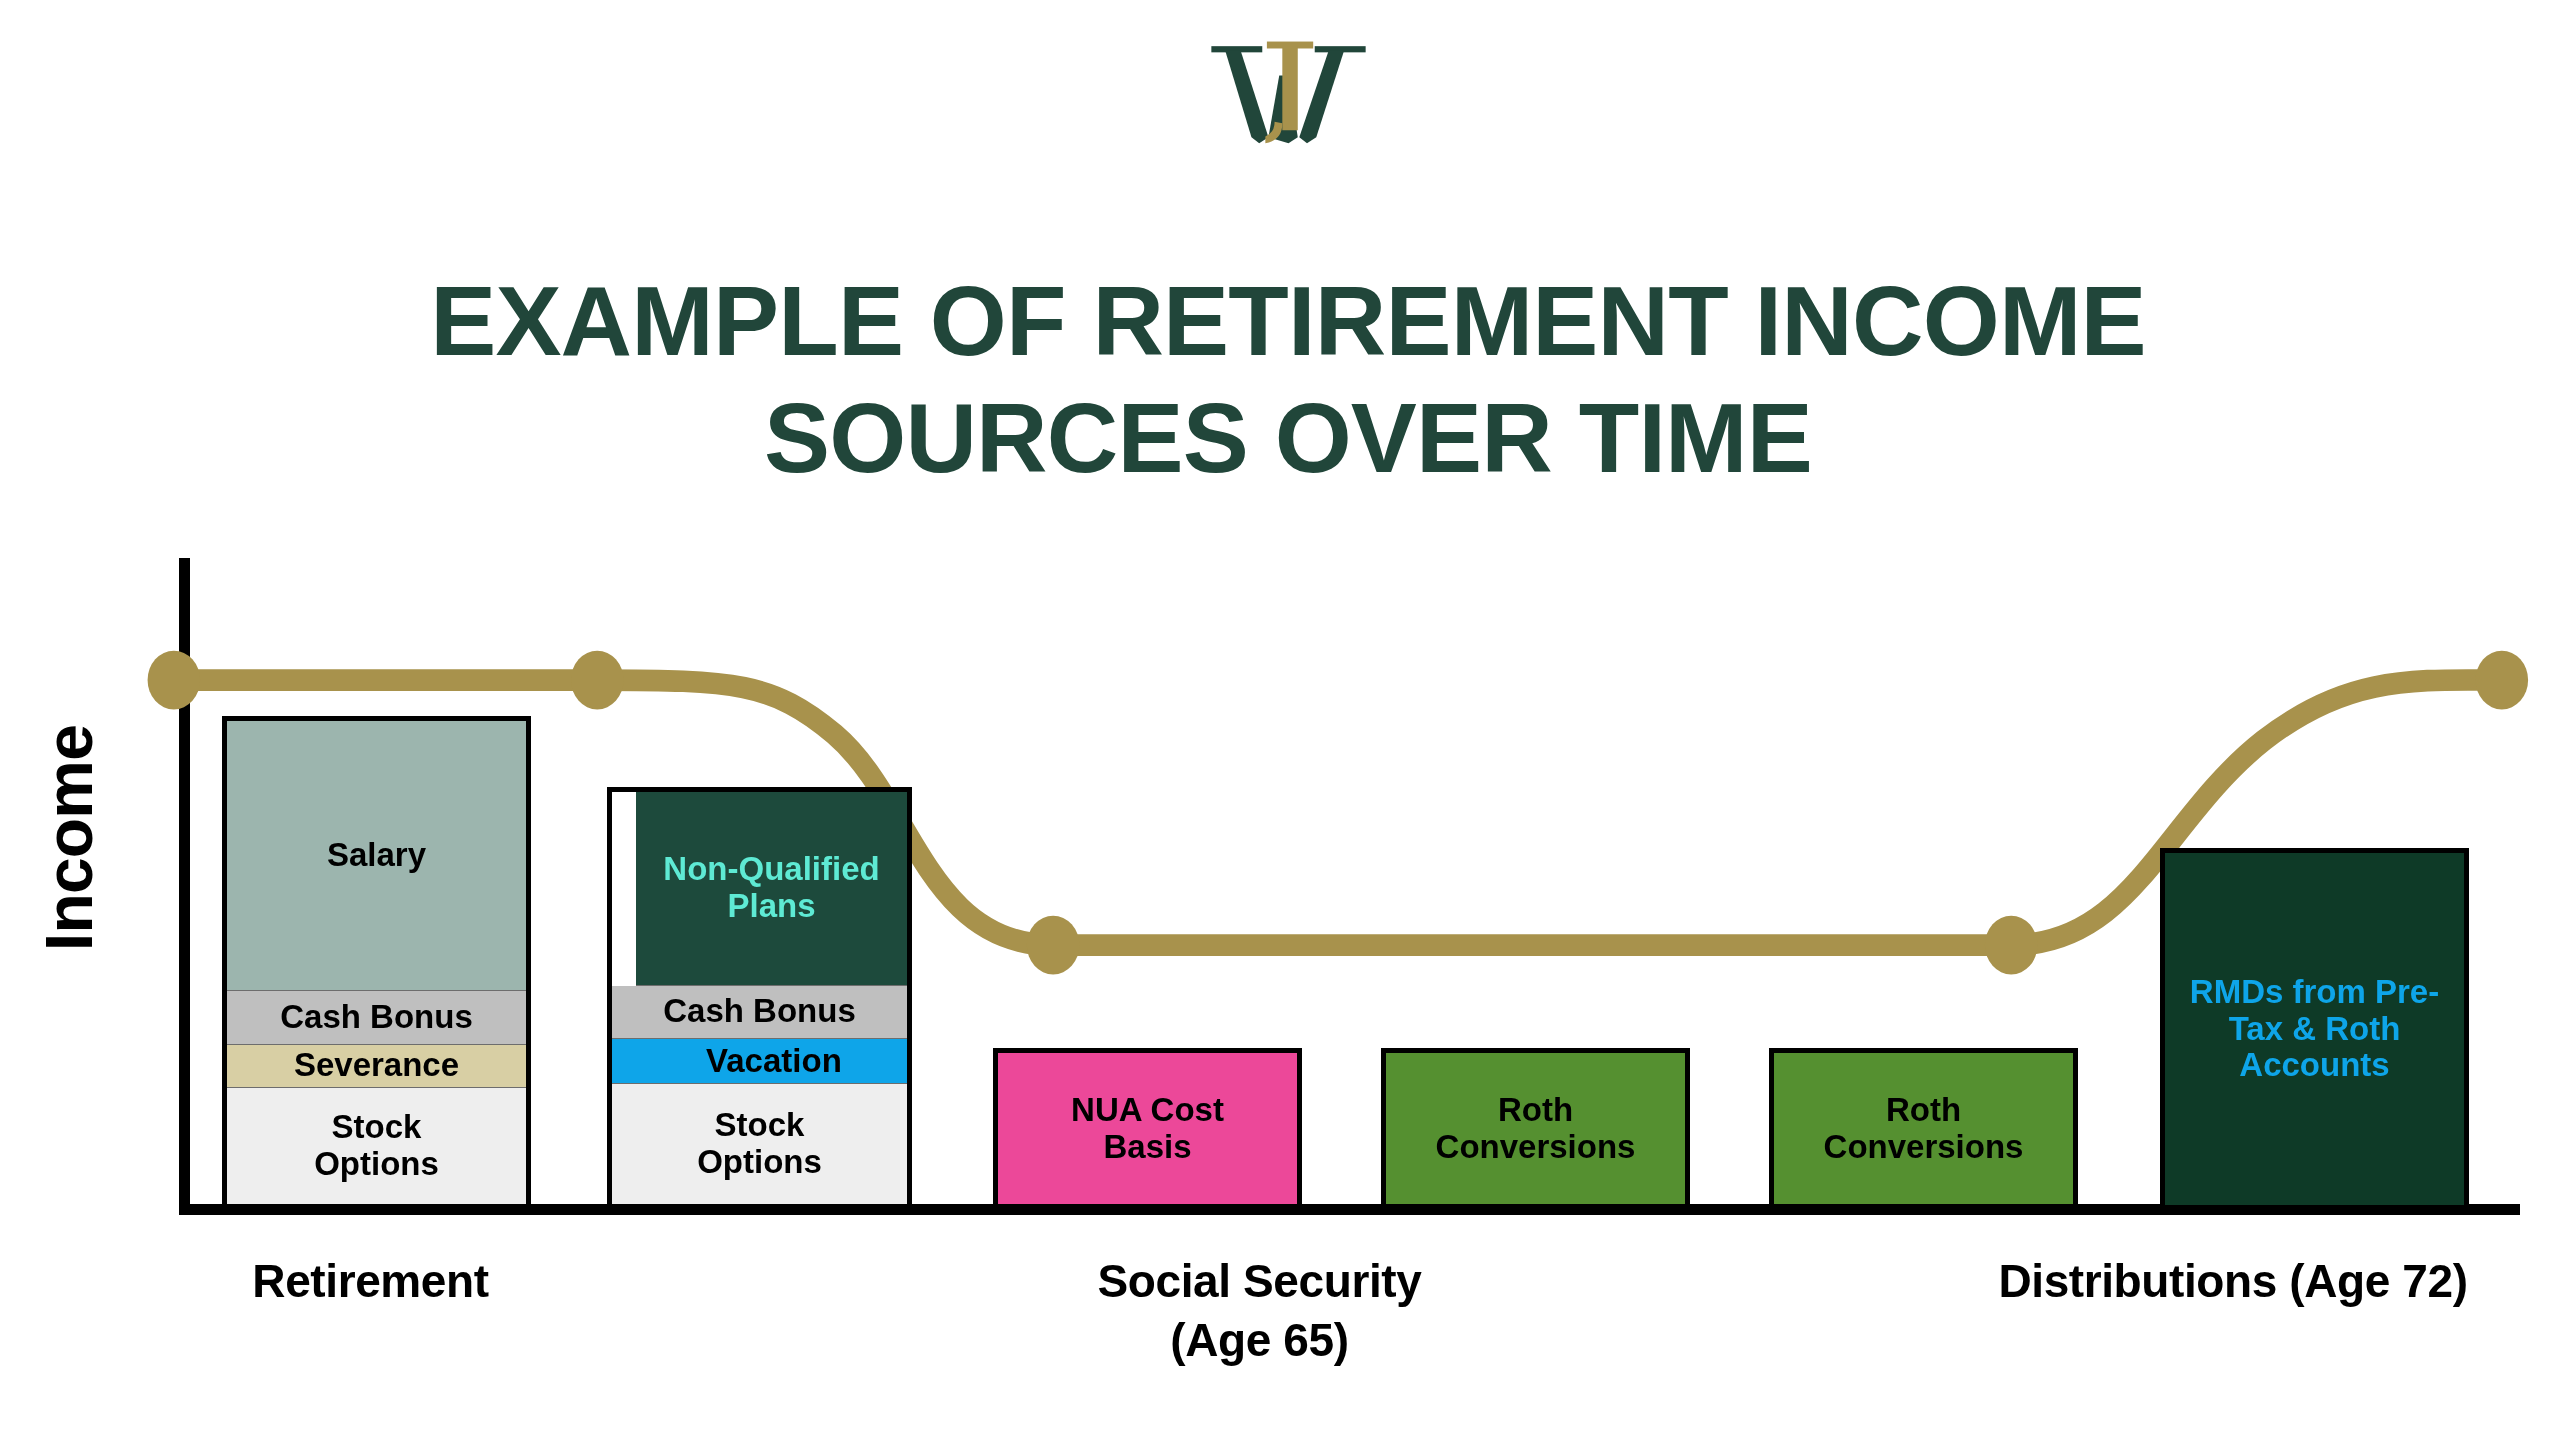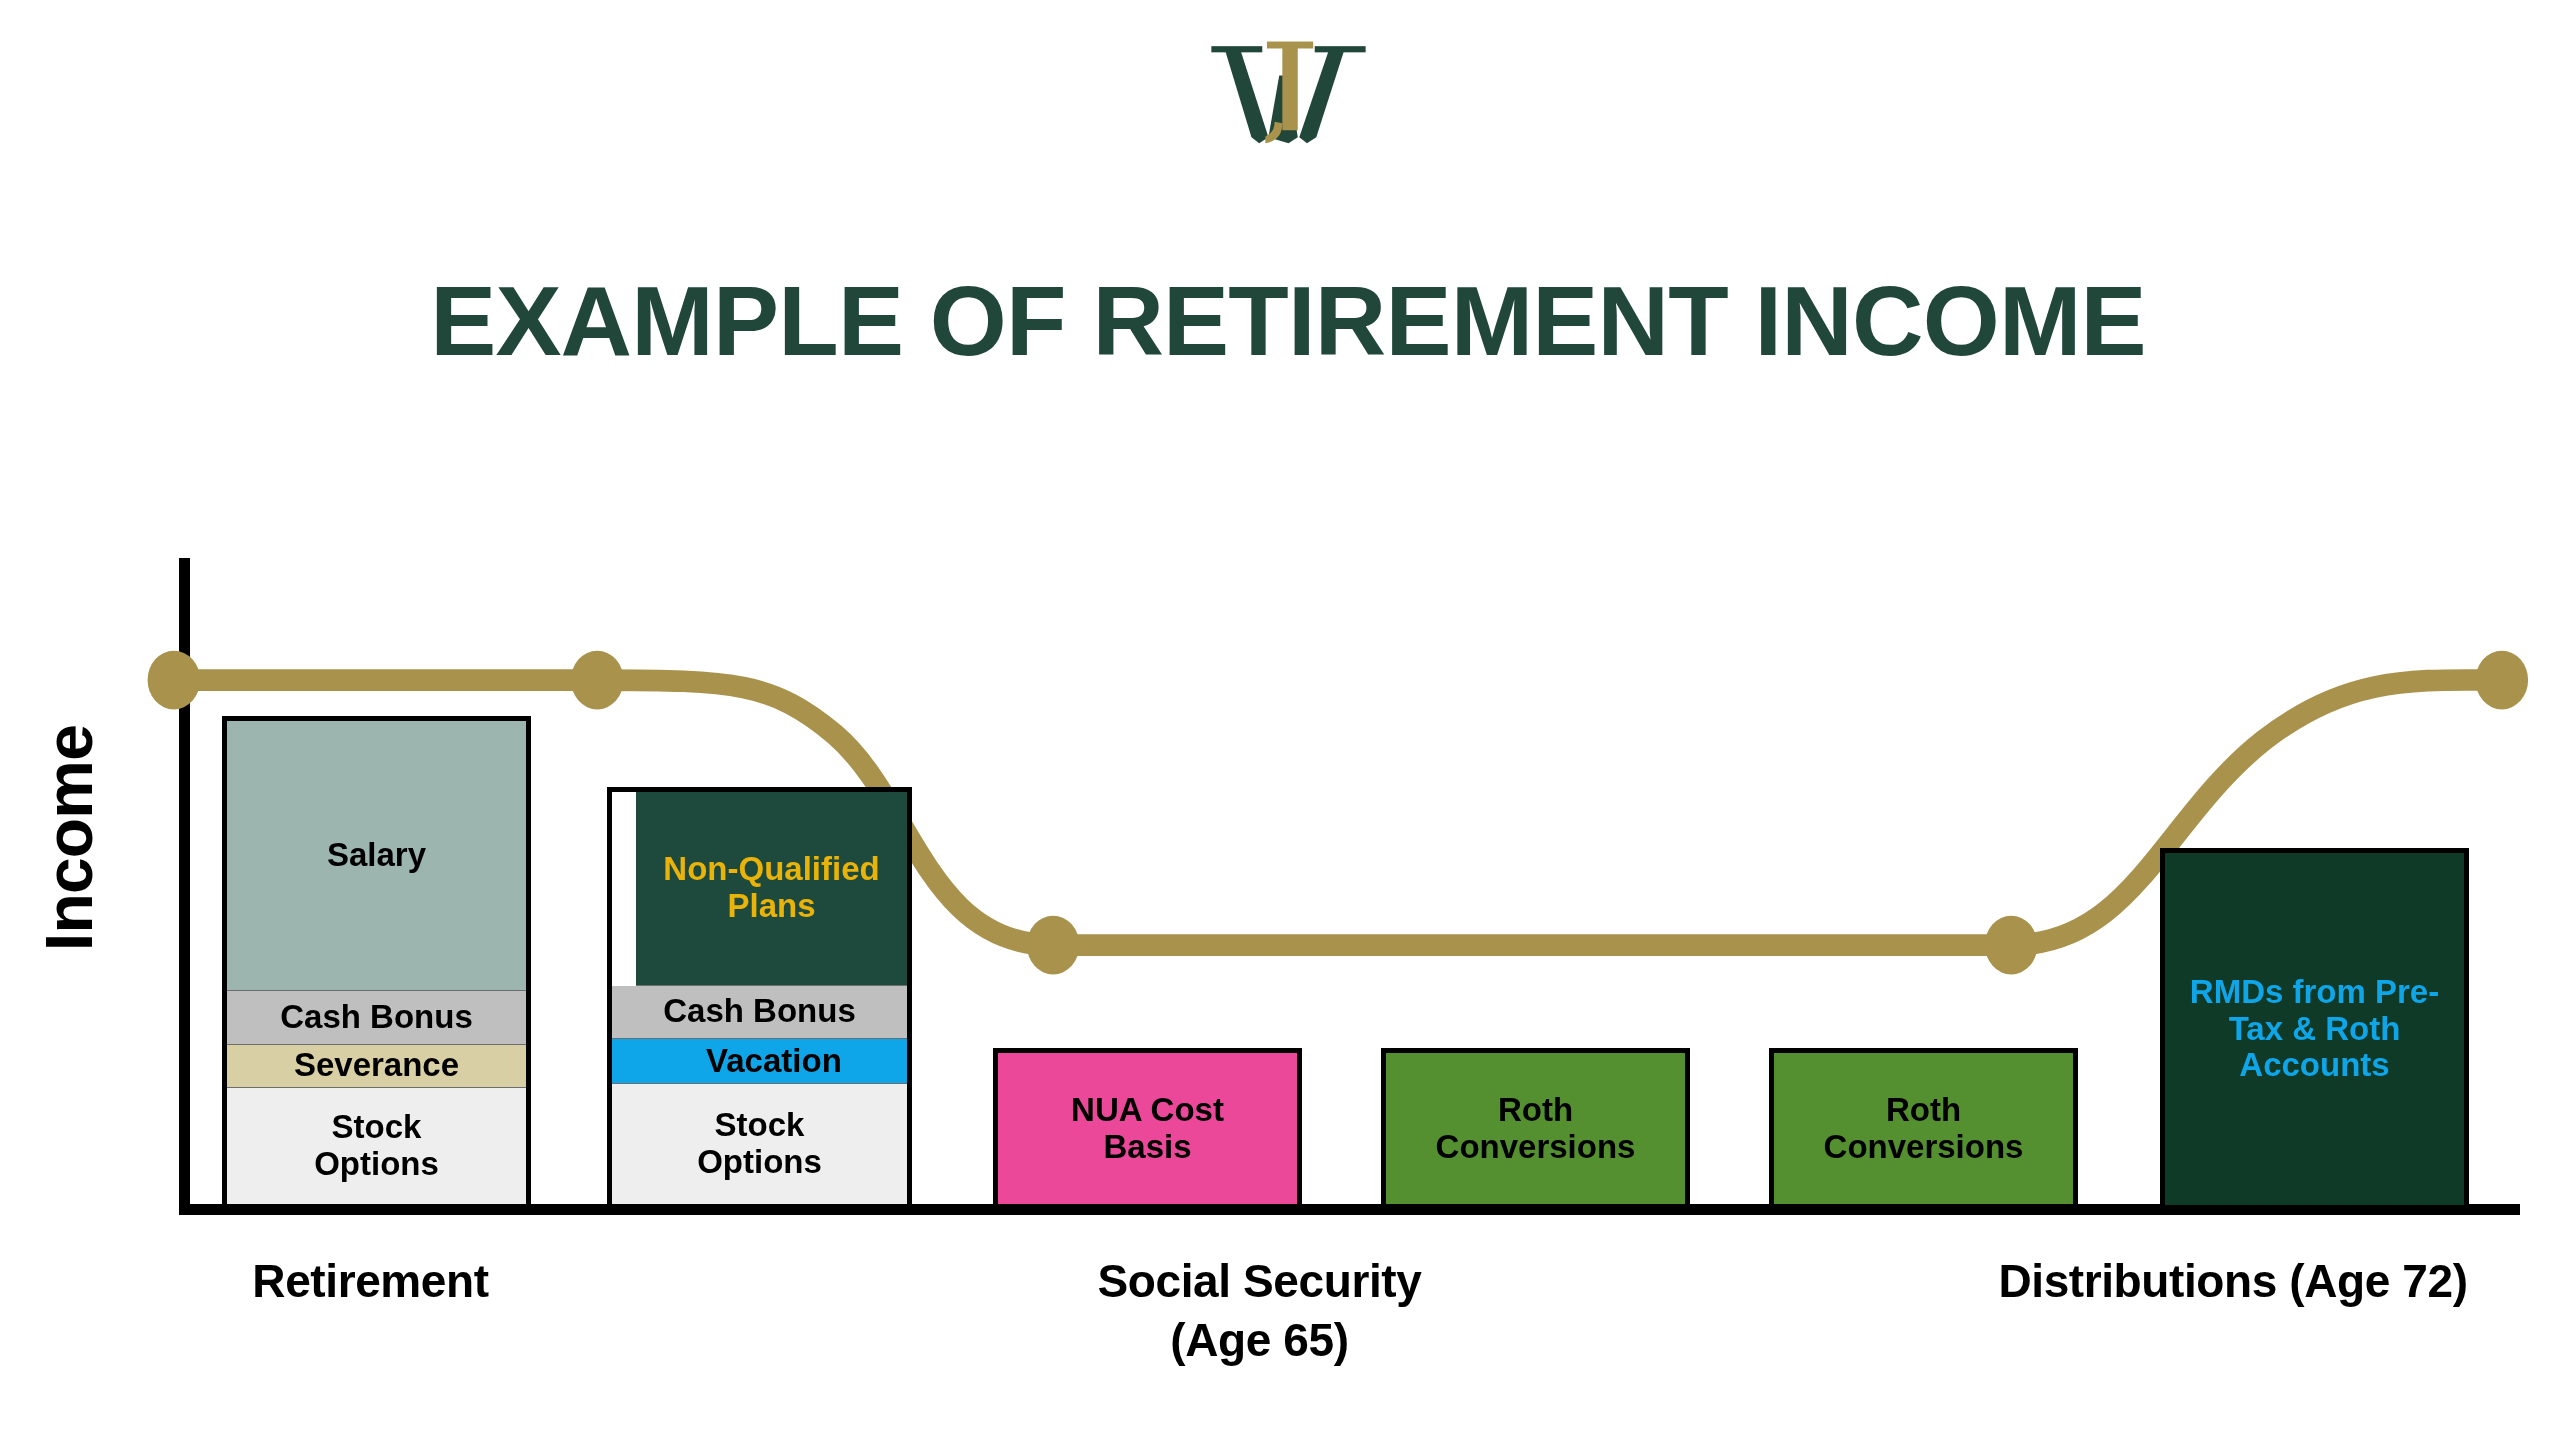--- a/index.html
+++ b/index.html
@@ -154,20 +154,21 @@
         <rect x="102" y="2" width="60" height="9"></rect>
         <rect x="122" y="9" width="20" height="108"></rect>
         <path d="M122,108 q0,22 -22,26 l0,-9 q12,-5 12,-19 z"></path>
       </g>
     </svg>
   </div>
 </div>
 
 <div class="title">
   <div>EXAMPLE OF RETIREMENT INCOME</div>
+  <div>SOURCES OVER TIME</div>
 </div>
 
 <div class="plot">
 
   <div class="ylabel">Income</div>
   <div class="axis-y"></div>
   <div class="axis-x"></div>
 
   <svg class="trend" viewBox="0 0 3334 1875" xmlns="http://www.w3.org/2000/svg">
     <path d="M 225,880 L 773,880 C 950,880 1000,883 1080,950
@@ -193,21 +194,21 @@
     </div>
     <div class="seg" style="background:#d8cfa4; height:9%;">
       <span>Severance</span>
     </div>
     <div class="seg" style="background:#eeeeee; height:24%;">
       <span style="display:block; max-width:155px;">Stock Options</span>
     </div>
   </div>
 
   <div class="bar-stack" style="left:607px; top:787px; width:305px; height:422px;">
-    <div class="seg" style="background:#1d4a3c; color:#eab308; height:47%;margin-left:24px;">
+    <div class="seg" style="background:#1d4a3c; color:#5eead4; height:47%;margin-left:24px;">
       <span style="display:block; max-width:232px;">Non-Qualified Plans</span>
     </div>
     <div class="seg" style="background:#bfbfbf; height:13%;">
       <span>Cash Bonus</span>
     </div>
     <div class="seg" style="background:#0ea5e9; height:11%;padding-left:32px;">
       <span>Vacation</span>
     </div>
     <div class="seg" style="background:#eeeeee; height:29%;">
       <span style="display:block; max-width:155px;">Stock Options</span>

